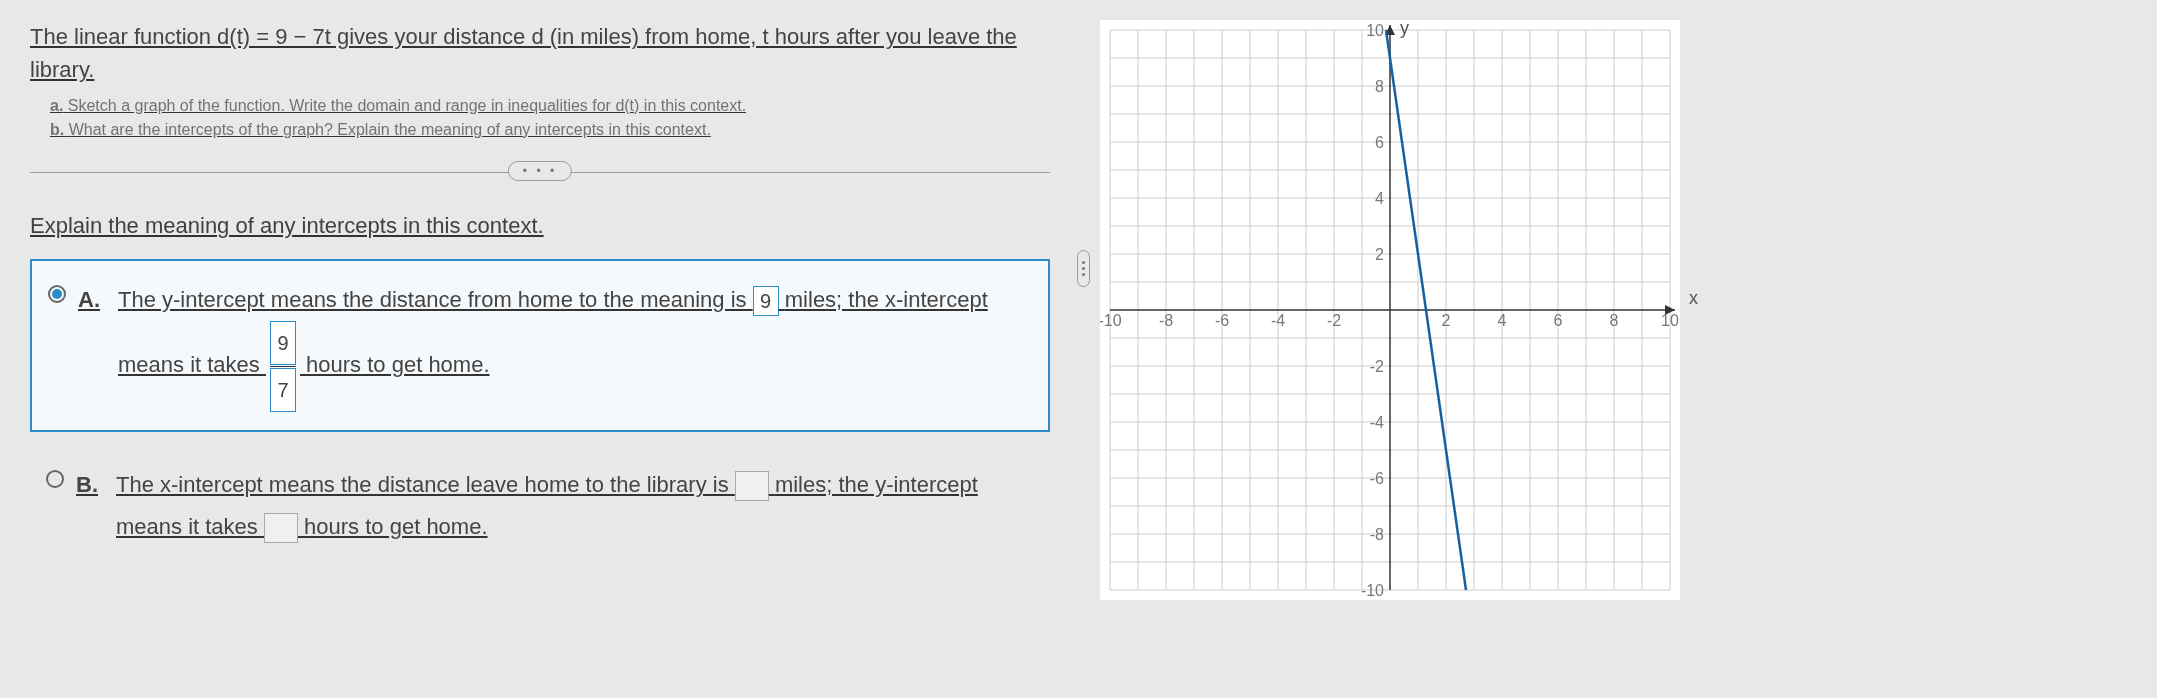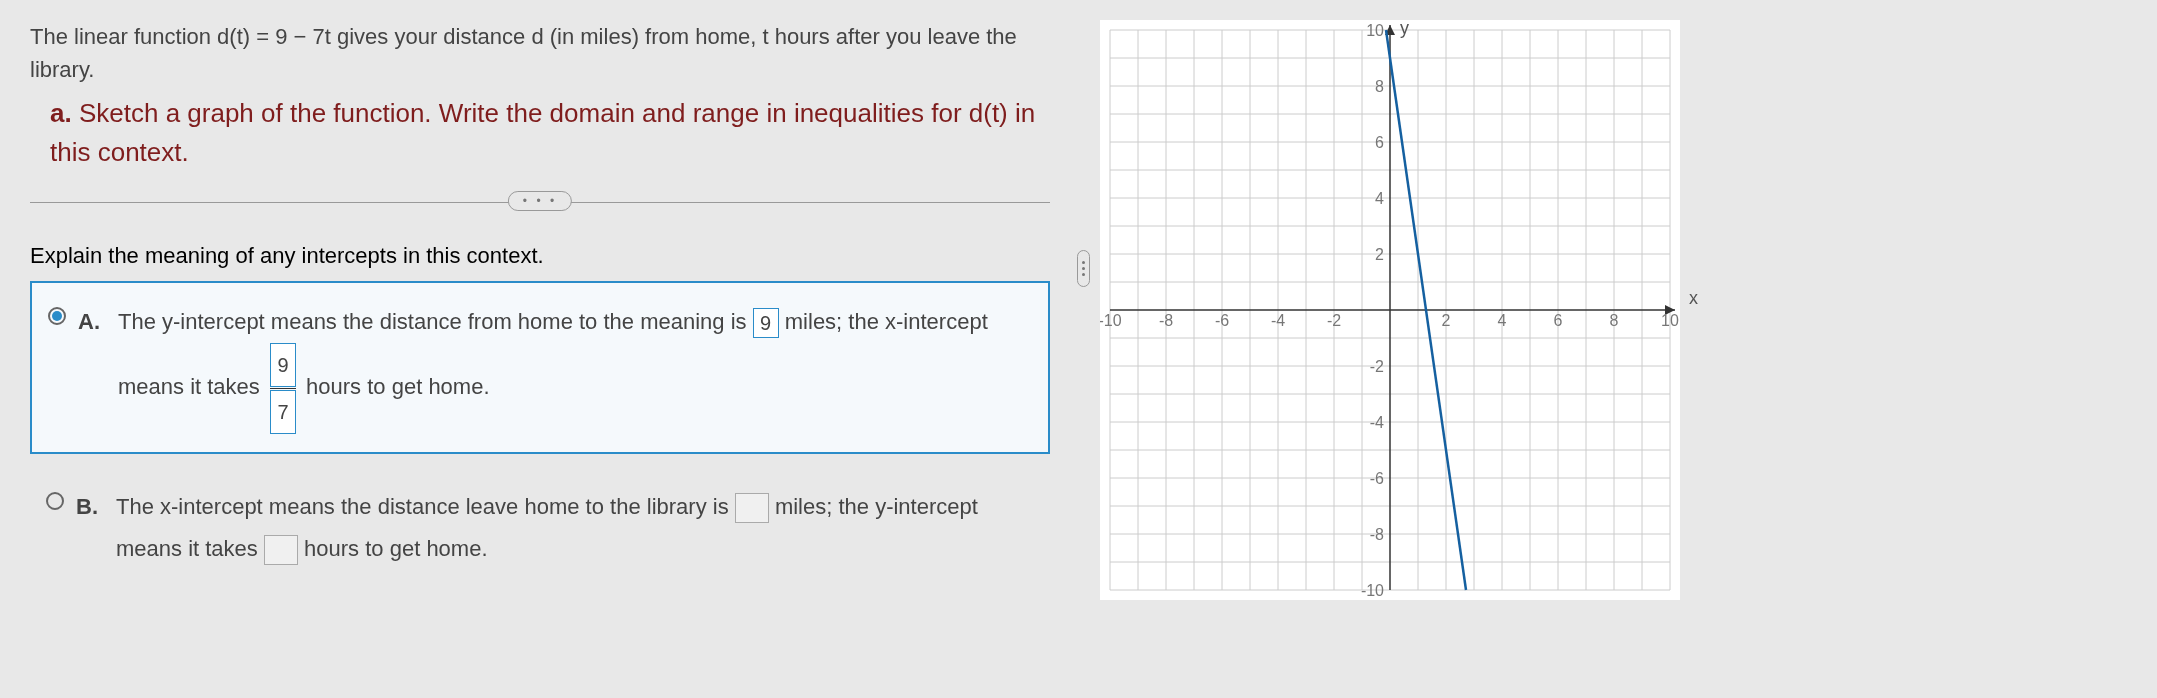--- a/index.html
+++ b/index.html
@@ -12,41 +12,42 @@
       height: 698px;
       overflow: hidden;
     }
     .container {
       display: flex;
       gap: 30px;
     }
     .left-panel {
       flex: 1;
       max-width: 1020px;
+      text-decoration: underline;
     }
     .right-panel {
       width: 620px;
       display: flex;
       justify-content: center;
       align-items: flex-start;
     }
     .question-text {
       font-size: 22px;
       line-height: 1.5;
       color: #444;
       margin-bottom: 8px;
     }
     .question-parts {
       margin-left: 20px;
       margin-top: 6px;
     }
     .part-line {
-      font-size: 26px;
+      font-size: 16px;
       line-height: 1.5;
-      color: #7f1d1d;
+      color: #737373;
     }
     .part-label { font-weight: bold; }
     .divider-area {
       margin: 30px 0 40px 0;
       position: relative;
       border-top: 1px solid #999;
     }
     .divider-pill {
       position: absolute;
       left: 50%;
@@ -72,22 +73,22 @@
       font-size: 10px;
       color: #777;
       display: flex;
       flex-direction: column;
       gap: 3px;
       cursor: pointer;
     }
     .vertical-pill span { width: 3px; height: 3px; background: #777; border-radius: 50%; }
     .explain-text {
       font-size: 22px;
-      color: #000000;
-      margin-bottom: 12px;
+      color: #404040;
+      margin-bottom: 20px;
     }
     .option {
       display: flex;
       align-items: flex-start;
       gap: 12px;
       padding: 18px 16px;
       margin-bottom: 14px;
       font-size: 22px;
       color: #444;
       line-height: 1.9;
@@ -175,20 +176,24 @@
 </head>
 <body>
 
 <div class="container">
   <div class="left-panel" style="position:relative;">
     <div class="question-text">The linear function d(t) = 9 − 7t gives your distance d (in miles) from home, t hours after you leave the library.</div>
     <div class="question-parts">
       <div class="part-line">
         <span class="part-label">a.</span>
         <span>Sketch a graph of the function. Write the domain and range in inequalities for d(t) in this context.</span>
+      </div>
+      <div class="part-line">
+        <span class="part-label">b.</span>
+        <span>What are the intercepts of the graph? Explain the meaning of any intercepts in this context.</span>
       </div>
     </div>
 
     <div class="divider-area">
       <div class="divider-pill">• • •</div>
     </div>
 
     <div class="vertical-pill">
       <span></span>
         <span></span>

